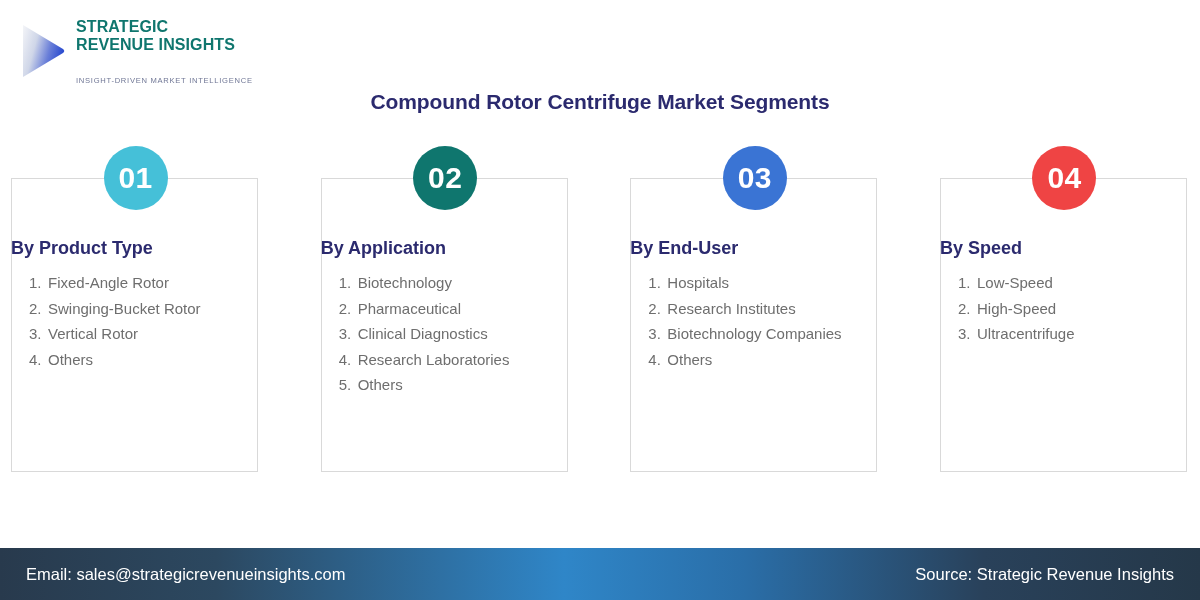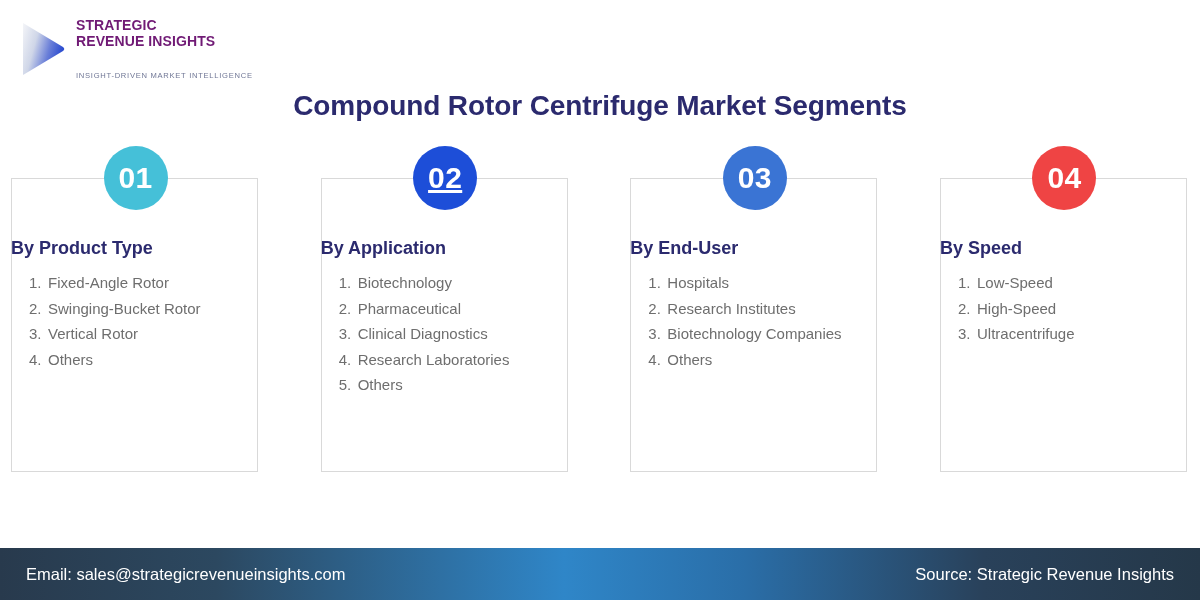--- a/index.html
+++ b/index.html
@@ -28,44 +28,44 @@
     width: 46px;
     height: 56px;
     display: block;
   }
   #logo-text-block {
     display: flex;
     flex-direction: column;
     justify-content: center;
   }
   .logo-line {
-    font-size: 14px;
-    font-weight: bold;
-    color: #701a75;
+    font-size: 16px;
+    font-weight: bold;
+    color: #0f766e;
     letter-spacing: 0.1px;
     line-height: 1.12;
     white-space: nowrap;
   }
   #logo-tagline {
     margin-top: 22px;
     font-size: 7.6px;
     font-weight: normal;
     color: #6f7695;
     letter-spacing: 0.72px;
     white-space: nowrap;
   }
 
   
   #page-title {
     position: absolute;
     left: 0;
     top: 90px;
     width: 1200px;
     text-align: center;
-    font-size: 28px;
+    font-size: 21px;
     font-weight: bold;
     color: #2b2a6e;
     letter-spacing: -0.1px;
   }
 
   
   #cards {
     position: absolute;
     left: 11px;
     top: 146px;
@@ -209,21 +209,21 @@
           <span class="li-text">Vertical Rotor</span>
         </li>
         <li>
           <span class="li-num">4.</span>
           <span class="li-text">Others</span>
         </li>
       </ul>
     </div>
     <div class="card">
       <div class="card-box"></div>
-      <div class="card-badge" style="background: #1d4ed8; text-decoration: underline;">02</div>
+      <div class="card-badge" style="background: #0f766e;">02</div>
       <div class="card-heading">By Application</div>
       <ul class="card-list">
         <li>
           <span class="li-num">1.</span>
           <span class="li-text">Biotechnology</span>
         </li>
         <li>
           <span class="li-num">2.</span>
           <span class="li-text">Pharmaceutical</span>
         </li>

